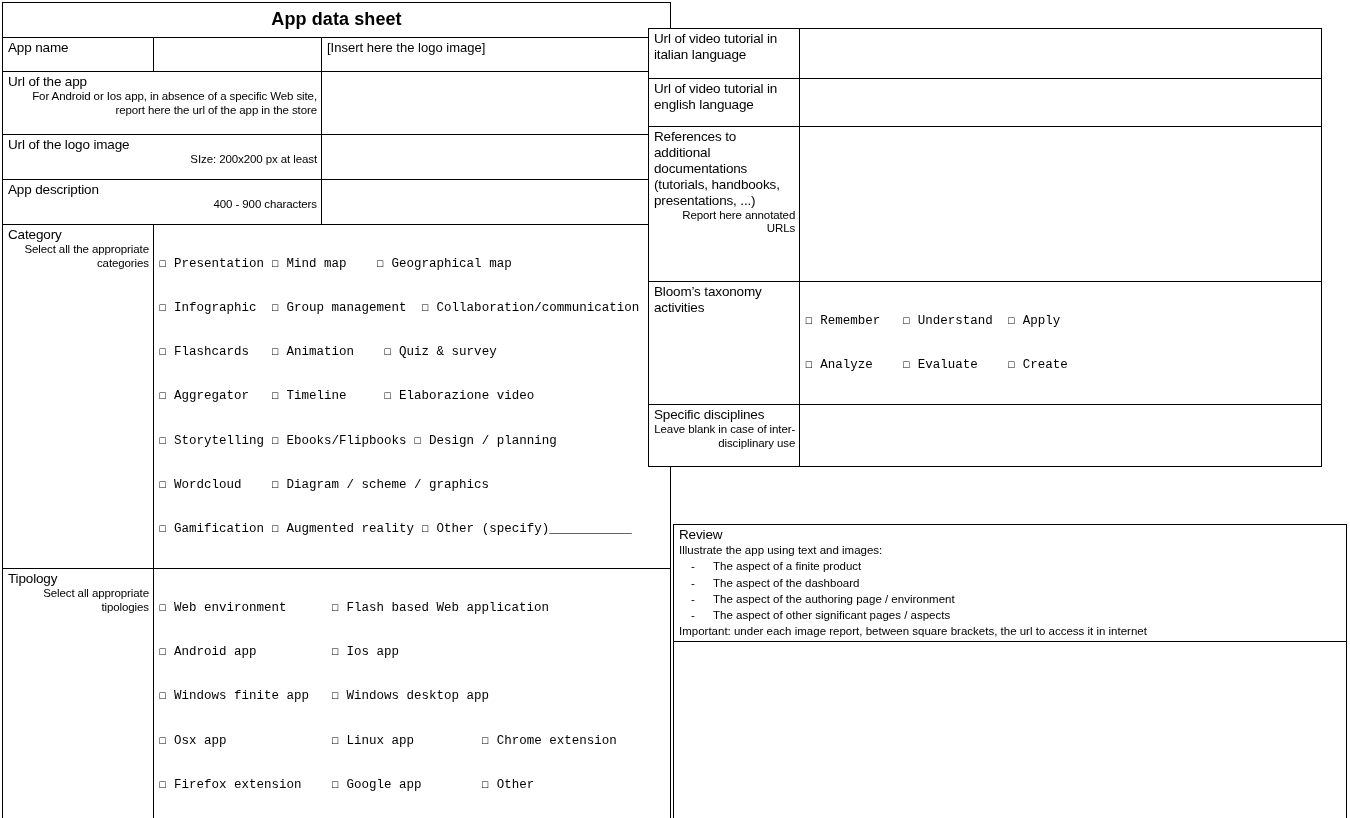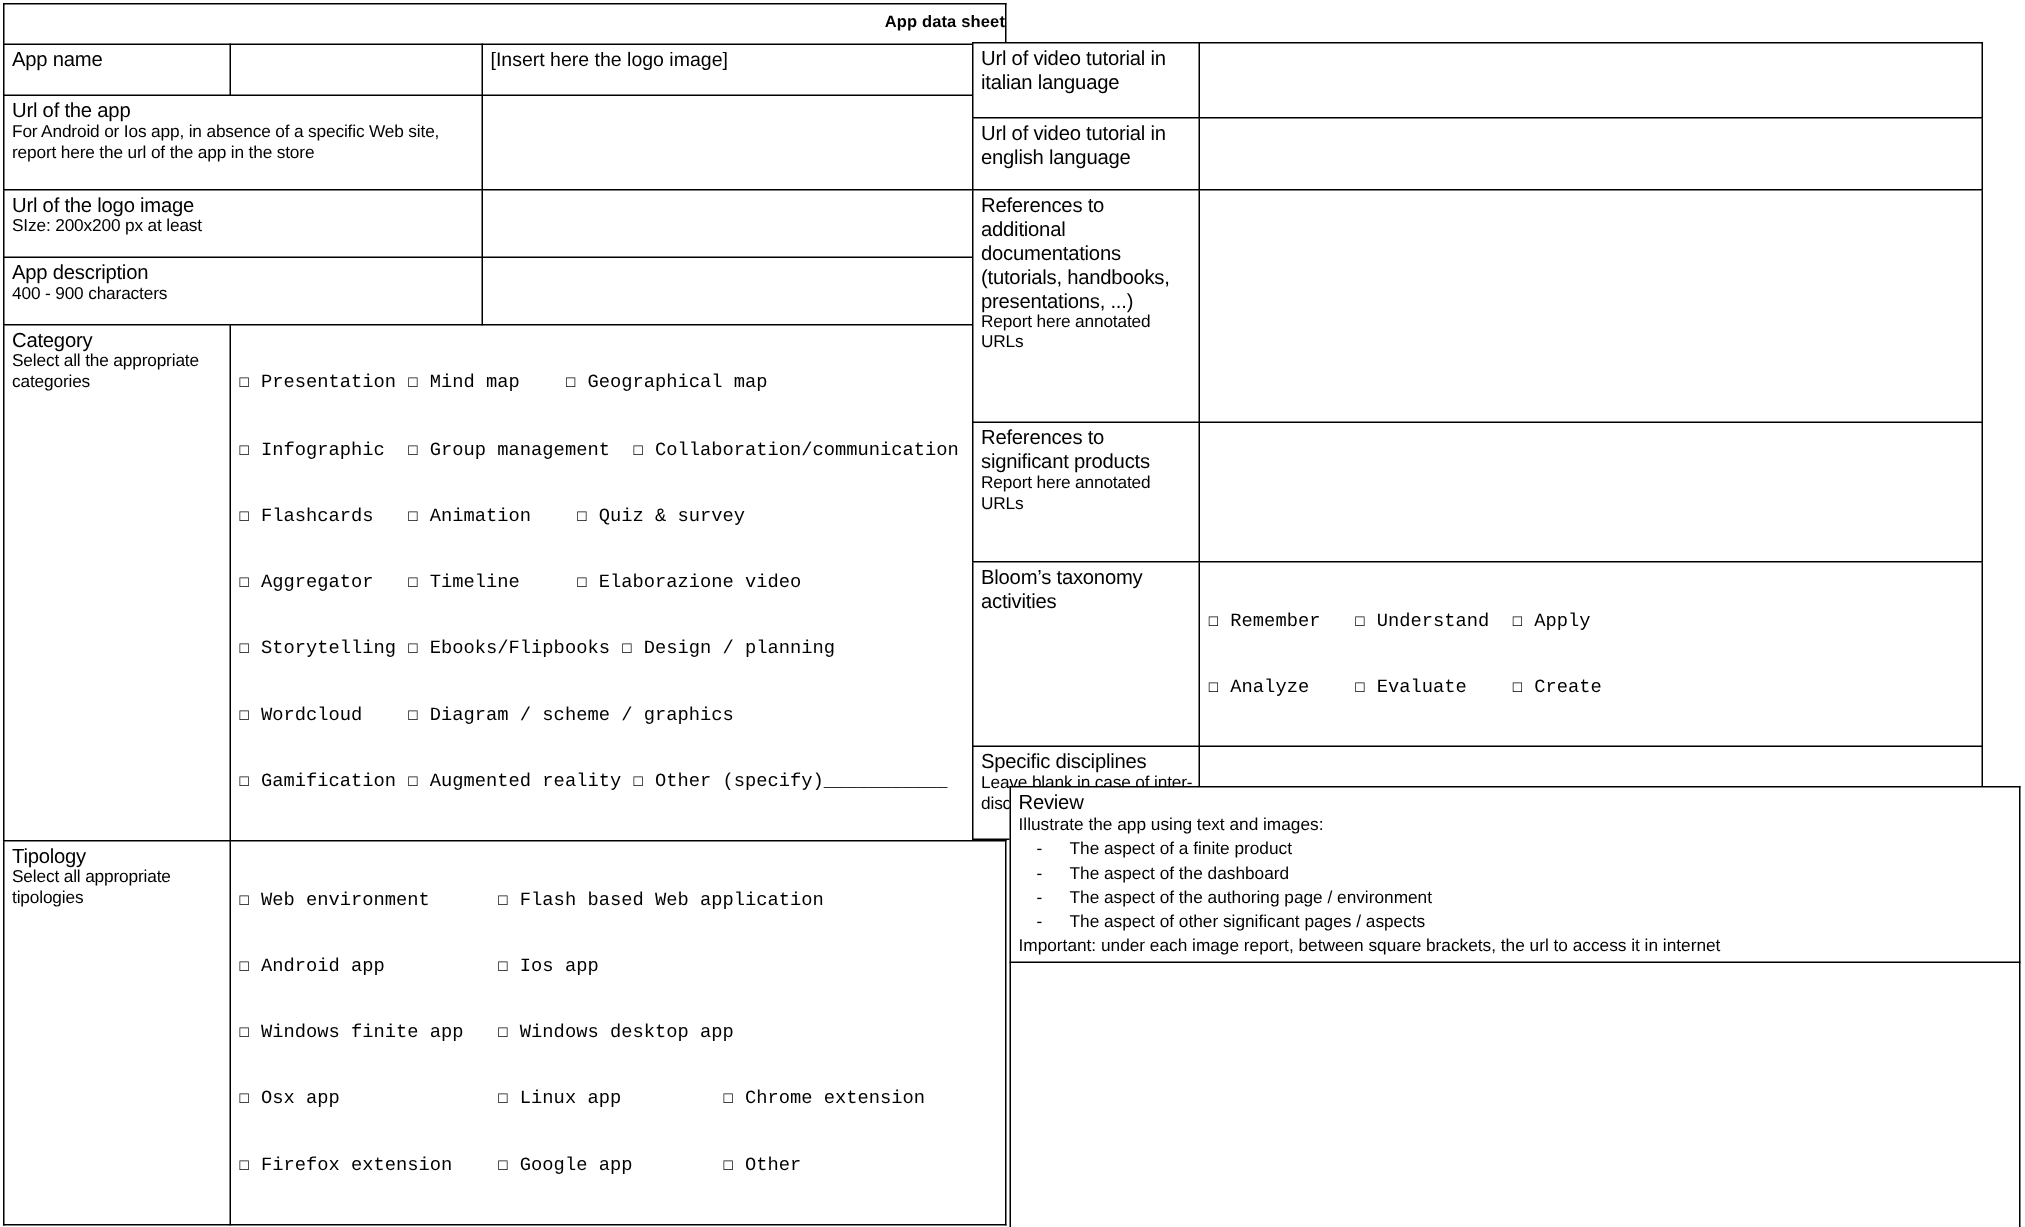--- a/index.html
+++ b/index.html
@@ -39,39 +39,40 @@
   td.lbl {
     background: #fcfce8;
   }
   td.val {
     background: #ffffff;
     margin-top: 39px;
   }
 
   .hdr {
     background: #fae78c;
-    text-align: right;
+    text-align: center;
     font-weight: bold;
-    font-size: 11px;
+    font-size: 18px;
     padding: 6px 0 7px 0 !important;
     letter-spacing: .1px;
   }
 
   .t-bold {
     font-weight: normal;
     font-size: 13.5px;
     display: block;
     letter-spacing: -.15px;
   }
   .t-sub {
     font-weight: normal;
     font-size: 11.5px;
     display: block;
     letter-spacing: -.1px;
     line-height: 1.2;
+    text-align: right;
   }
 
   
   .opts {
     font-family: "Liberation Mono", "DejaVu Sans Mono", monospace;
     font-size: 12.5px;
     line-height: 1.36;
     white-space: pre;
     padding-top: 1px;
   }
@@ -227,27 +228,20 @@
       </tr>
 
       <tr>
         <td class="lbl" style="height:150px">
           <span class="t-bold">References to additional documentations (tutorials, handbooks, presentations, ...)</span>
           <span class="t-sub">Report here annotated URLs</span>
         </td>
         <td class="val"></td>
       </tr>
 
-      <tr>
-        <td class="lbl" style="height:88px">
-          <span class="t-bold">References to significant products</span>
-          <span class="t-sub">Report here annotated URLs</span>
-        </td>
-        <td class="val"></td>
-      </tr>
 
 
       <tr>
         <td class="lbl" style="height:44px">
           <span class="t-bold">Bloom’s taxonomy activities</span>
         </td>
         <td class="val opts">
           <span class="row">☐ Remember   ☐ Understand  ☐ Apply</span>
           <span class="row">☐ Analyze    ☐ Evaluate    ☐ Create</span>
         </td>

